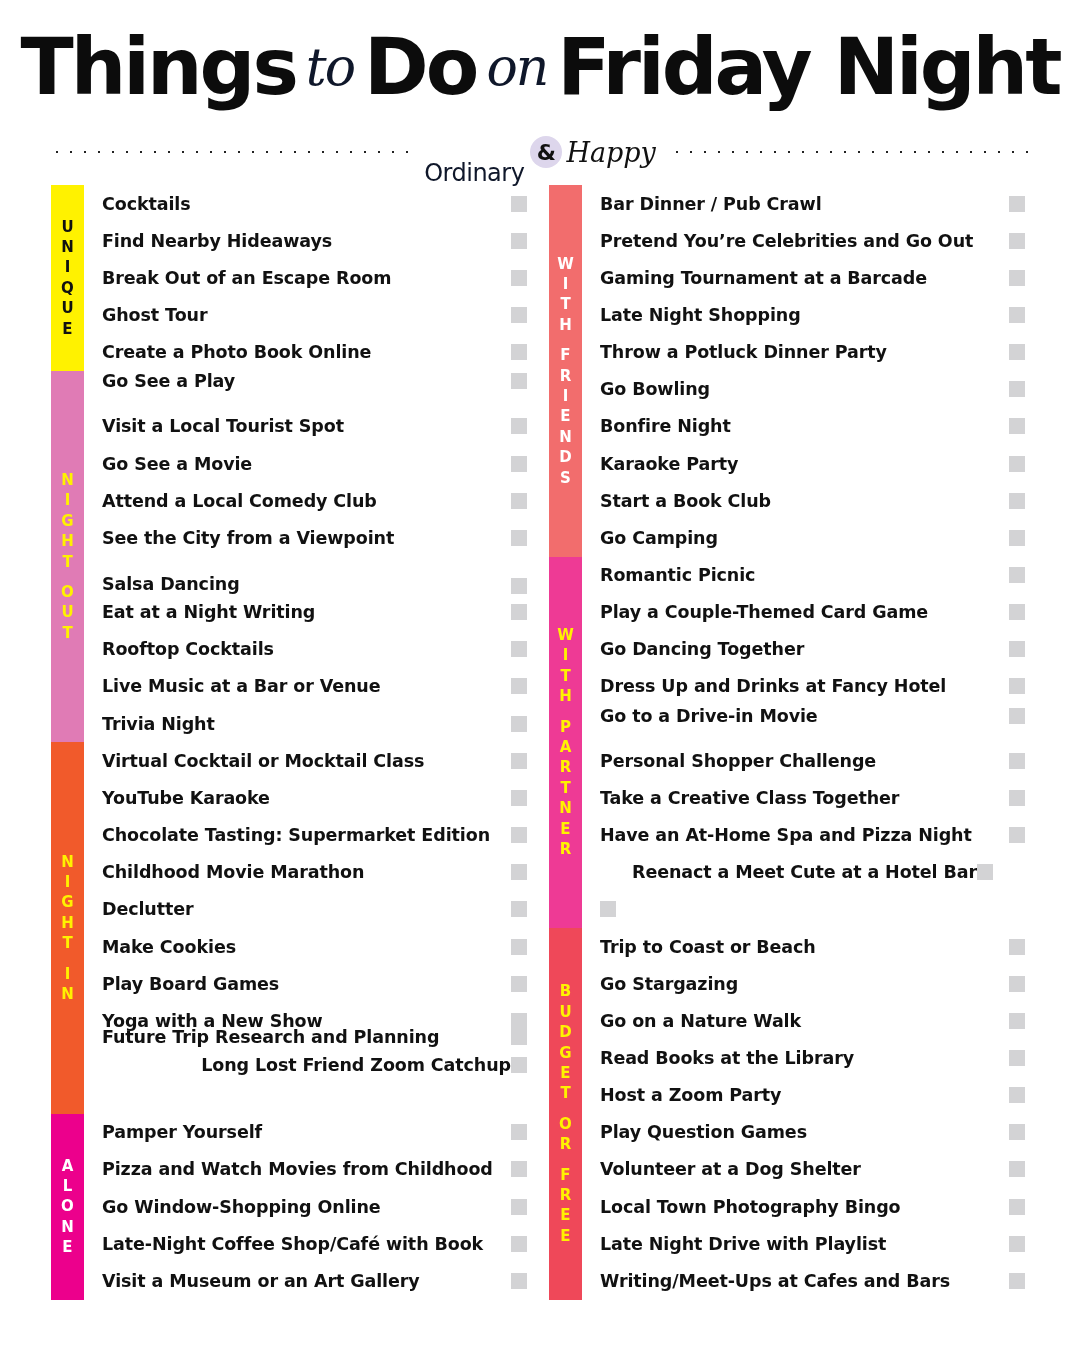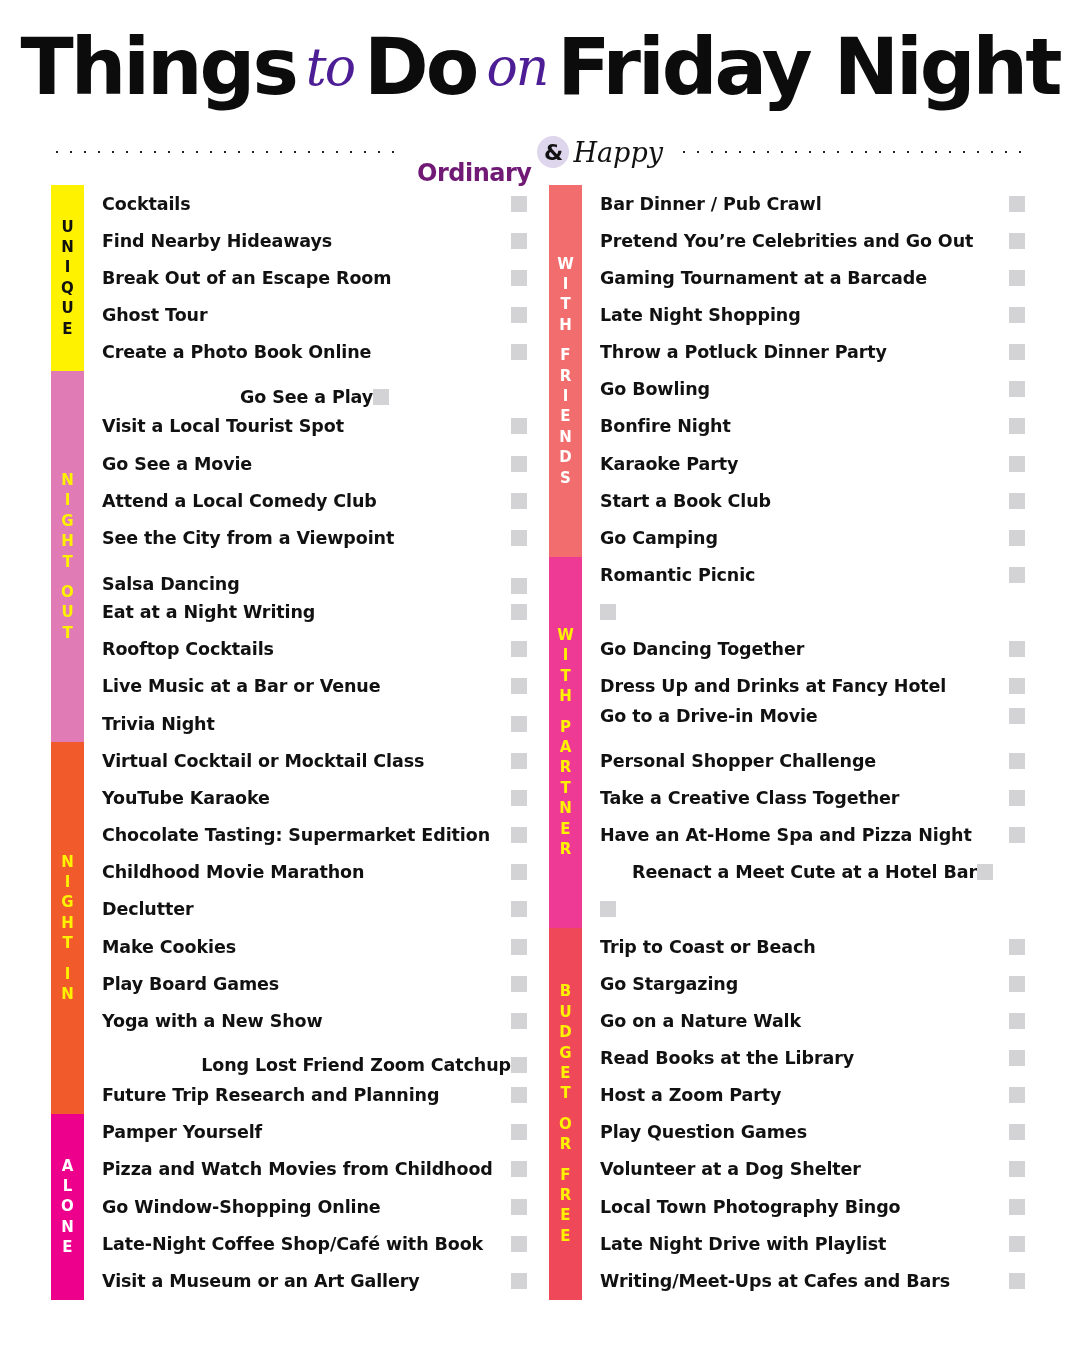--- a/index.html
+++ b/index.html
@@ -1,25 +1,25 @@
 <!DOCTYPE html>
 <html><head>
 <meta charset="utf-8">
 <style>
   html, body { margin:0; padding:0; background:#ffffff; }
   body { width:1080px; height:1350px; position:relative; overflow:hidden; font-family:"Liberation Sans", sans-serif; color:#111; }
 
   .title-row { position:absolute; left:0; top:22px; width:1080px; text-align:center; white-space:nowrap; }
   .title-bold { font-family:"DejaVu Sans", sans-serif; font-weight:bold; font-size:78px; letter-spacing:-3px; color:#0c0c0c; vertical-align:middle; }
-  .title-script { font-family:"DejaVu Serif", serif; font-style:italic; font-size:52px; color:#4c1d95; margin:4px 10px; vertical-align:middle; letter-spacing:-2px; }
+  .title-script { font-family:"DejaVu Serif", serif; font-style:italic; font-size:52px; color:#0f172a; margin:4px 10px; vertical-align:middle; letter-spacing:-2px; }
 
   .brand-row { position:absolute; left:50px; top:132px; width:980px; height:40px; display:flex; align-items:center; }
   .dots { flex:1; height:2px; background-image:radial-gradient(circle, #222 1px, transparent 1.4px); background-size:14px 4px; background-repeat:repeat-x; background-position:0 center; height:4px; }
   .brand { display:flex; align-items:center; padding:0 14px; white-space:nowrap; }
-  .brand-ordinary { font-family:"DejaVu Sans", sans-serif; font-weight:bold; font-size:24px; letter-spacing:-0.5px; color:#701a75;margin-top:42px; }
+  .brand-ordinary { font-family:"DejaVu Sans", sans-serif; font-weight:normal; font-size:24px; letter-spacing:-0.5px; color:#0f172a;margin-top:42px; }
   .brand-amp { display:inline-flex; width:32px; height:32px; border-radius:50%; background:#ddd6ec; align-items:center; justify-content:center; font-family:"DejaVu Sans", sans-serif; font-weight:bold; font-size:22px; margin:0 4px 0 6px; color:#111; }
   .brand-happy { font-family:"DejaVu Serif", serif; font-style:italic; font-size:27px; color:#111; }
 
   .column { position:absolute; top:185px; width:480px; }
   .col-left { left:51px; }
   .col-right { left:549px; }
 
   .cat-bar { position:absolute; left:0; width:33px; display:flex; flex-direction:column; align-items:center; justify-content:center; }
   .cat-letters { display:flex; flex-direction:column; align-items:center; font-family:"DejaVu Sans", sans-serif; font-weight:bold; font-size:15px; line-height:20.4px; }
   .cat-letter { display:block; height:20.4px; }
@@ -104,21 +104,21 @@
       <span class="checkbox" style="background: rgb(211, 211, 213);"></span>
     </div>
     <div class="item" style="top: 111.45px;">
       <span class="item-label">Ghost Tour</span>
       <span class="checkbox" style="background: rgb(211, 211, 213);"></span>
     </div>
     <div class="item" style="top: 148.6px;">
       <span class="item-label">Create a Photo Book Online</span>
       <span class="checkbox" style="background: rgb(211, 211, 213);"></span>
     </div>
-    <div class="item" style="top: 193px; justify-content: center;">
+    <div class="item" style="top: 177px;">
       <span class="item-label">Go See a Play</span>
       <span class="checkbox" style="background: rgb(211, 211, 213);"></span>
     </div>
     <div class="item" style="top: 222.9px;">
       <span class="item-label">Visit a Local Tourist Spot</span>
       <span class="checkbox" style="background: rgb(211, 211, 213);"></span>
     </div>
     <div class="item" style="top: 260.05px;">
       <span class="item-label">Go See a Movie</span>
       <span class="checkbox" style="background: rgb(211, 211, 213);"></span>
@@ -176,21 +176,21 @@
       <span class="checkbox" style="background: rgb(211, 211, 213);"></span>
     </div>
     <div class="item" style="top: 780.15px;">
       <span class="item-label">Play Board Games</span>
       <span class="checkbox" style="background: rgb(211, 211, 213);"></span>
     </div>
     <div class="item" style="top: 817.3px;">
       <span class="item-label">Yoga with a New Show</span>
       <span class="checkbox" style="background: rgb(211, 211, 213);"></span>
     </div>
-    <div class="item" style="top: 891px;">
+    <div class="item" style="top: 833px;">
       <span class="item-label">Future Trip Research and Planning</span>
       <span class="checkbox" style="background: rgb(211, 211, 213);"></span>
     </div>
     <div class="item" style="top: 861px; justify-content: flex-end;">
       <span class="item-label">Long Lost Friend Zoom Catchup</span>
       <span class="checkbox" style="background: rgb(211, 211, 213);"></span>
     </div>
     <div class="item" style="top: 928.75px;">
       <span class="item-label">Pamper Yourself</span>
       <span class="checkbox" style="background: rgb(211, 211, 213);"></span>
@@ -301,20 +301,21 @@
     </div>
     <div class="item" style="top: 334.35px;">
       <span class="item-label">Go Camping</span>
       <span class="checkbox" style="background: rgb(211, 211, 213);"></span>
     </div>
     <div class="item" style="top: 371.5px;">
       <span class="item-label">Romantic Picnic</span>
       <span class="checkbox" style="background: rgb(211, 211, 213);"></span>
     </div>
     <div class="item" style="top: 408.65px;">
+      <span class="item-label">Play a Couple-Themed Card Game</span>
       <span class="checkbox" style="background: rgb(211, 211, 213);"></span>
     </div>
     <div class="item" style="top: 445.8px;">
       <span class="item-label">Go Dancing Together</span>
       <span class="checkbox" style="background: rgb(211, 211, 213);"></span>
     </div>
     <div class="item" style="top: 482.95px;">
       <span class="item-label">Dress Up and Drinks at Fancy Hotel</span>
       <span class="checkbox" style="background: rgb(211, 211, 213);"></span>
     </div>

